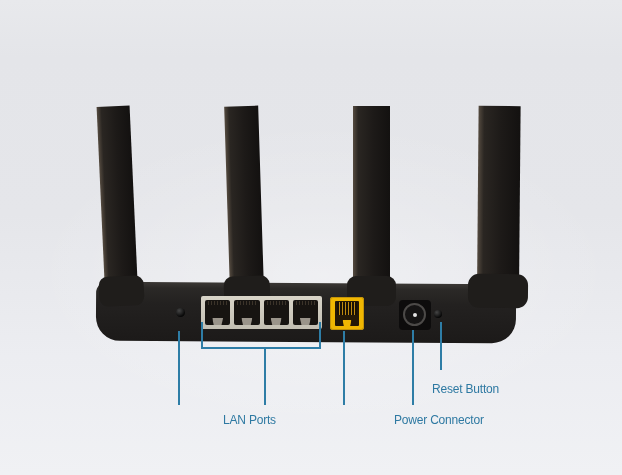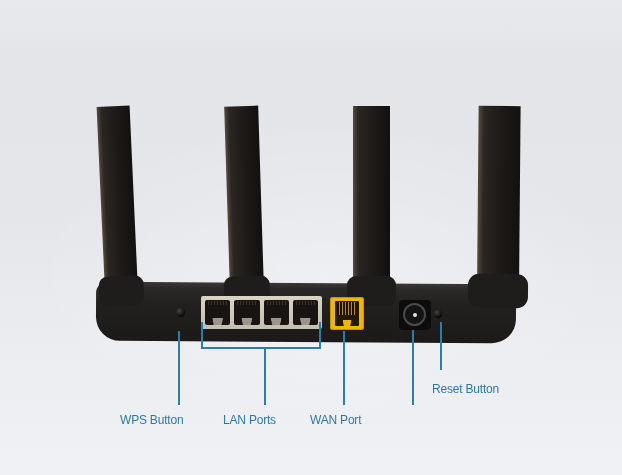--- a/index.html
+++ b/index.html
@@ -153,18 +153,17 @@
 
   <div class="vline wps-line"></div>
   <div class="vline lan-bracket-left"></div>
   <div class="vline lan-bracket-right"></div>
   <div class="hline lan-bracket-bar"></div>
   <div class="vline lan-line"></div>
   <div class="vline wan-line"></div>
   <div class="vline power-line"></div>
   <div class="vline reset-line"></div>
 
-  <div class="label wps-label">WPS Button</div>
   <div class="label lan-label">LAN Ports</div>
-  <div class="label wan-label">WAN Port</div>
+  <div class="label power-label">Power Connector</div>
   <div class="label reset-label">Reset Button</div>
 
 </div>
 
 </body></html>

